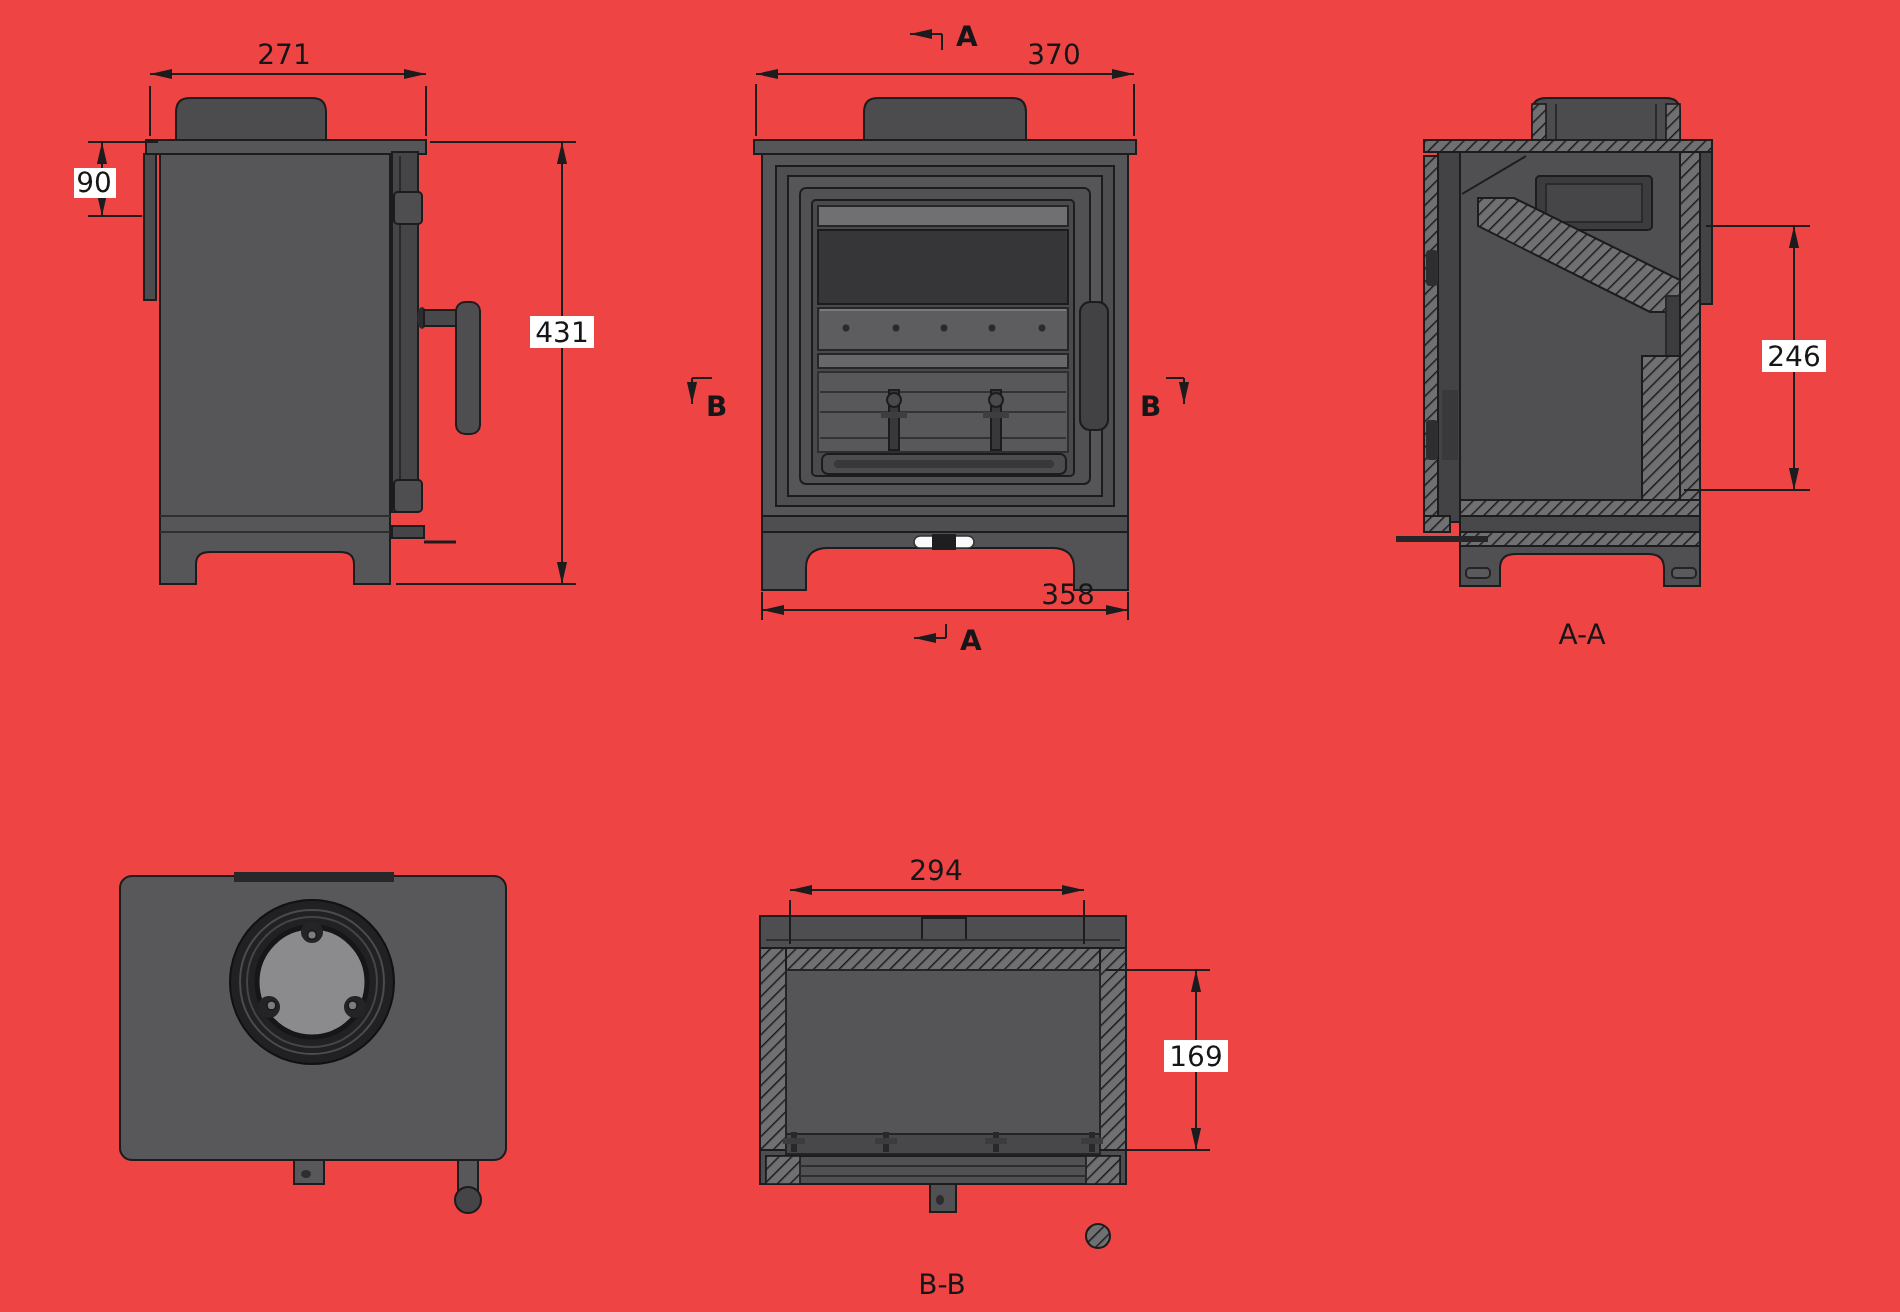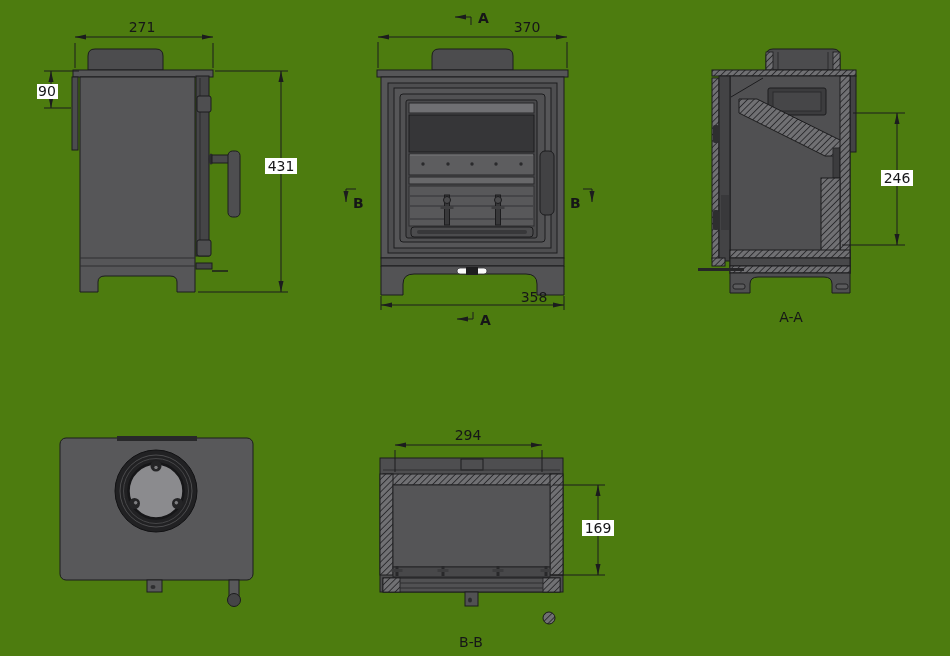--- a/index.html
+++ b/index.html
@@ -1,16 +1,16 @@
 <!DOCTYPE html>
 <html><head>
 <meta charset="utf-8">
 <style>
   html,body{margin:0;padding:0;background:#ffffff;}
-  #canvas{position:relative;width:950px;height:656px;background:#4d7c0f;overflow:hidden;}
+  #canvas{position:relative;width:950px;height:656px;background:#ef4444;overflow:hidden;}
   svg{display:block;}
   text{font-family:"DejaVu Sans","Liberation Sans",sans-serif;fill:#161618;}
   .dimtxt{font-size:14px;}
   .sectxt{font-size:14px;font-weight:bold;}
   .lbltxt{font-size:14px;}
   .thin{stroke:#1c1c1e;stroke-width:1;fill:none;}
   .ol{stroke:#1c1c1e;stroke-width:1;}
 </style>
 </head>
 <body>

